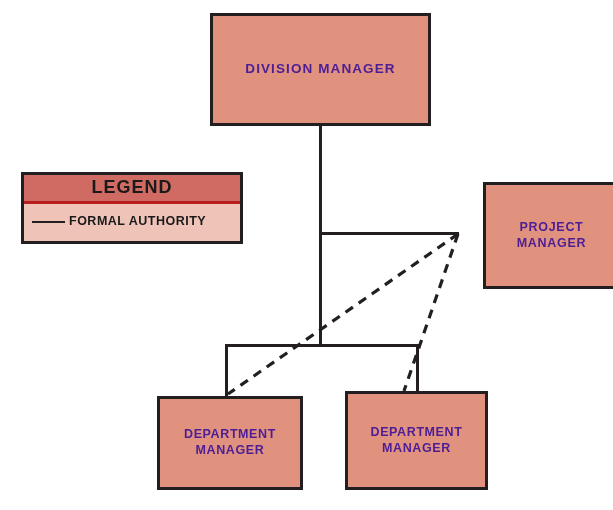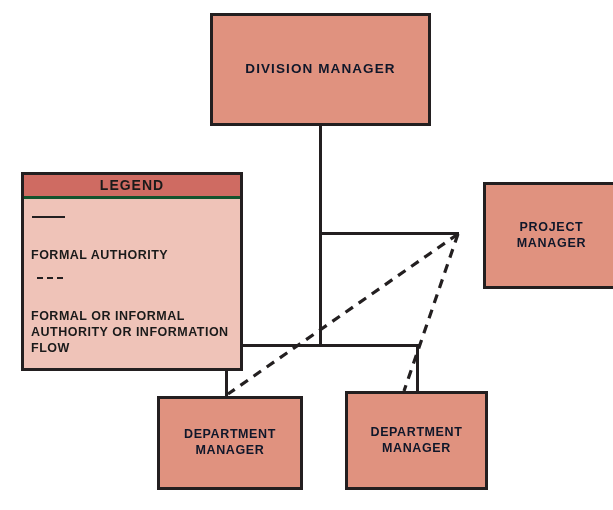--- a/index.html
+++ b/index.html
@@ -22,21 +22,21 @@
   }
   .org-box {
     position: absolute;
     box-sizing: border-box;
     border: 3px solid #231f20;
     background: #e0927f;
     display: flex;
     align-items: center;
     justify-content: center;
     text-align: center;
-    color: #0f172a;
+    color: #4c1d95;
     font-weight: bold;
     letter-spacing: 0.6px;
     line-height: 1.25;
     font-size: 13px;
   }
   #box-division {
     left: 210px; top: 13px;
     width: 221px; height: 113px;
     font-size: 13.5px;
     letter-spacing: 1.1px;
@@ -64,36 +64,35 @@
   #legend {
     position: absolute;
     left: 21px; top: 172px;
     width: 222px;
     box-sizing: border-box;
     border: 3px solid #231f20;
     background: #efc3b8;
   }
   #legend-title {
     background: #cf6b62;
-    border-bottom: 3px solid #14532d;
+    border-bottom: 3px solid #b91c1c;
     text-align: center;
     font-weight: bold;
-    font-size: 14px;
+    font-size: 18px;
     letter-spacing: 1px;
     color: #1a1a1a;
     padding: 2px 0 3px 0;
   }
   #legend-body {
     padding: 6px 0 9px 0;
   }
   .legend-row {
     display: flex;
     align-items: flex-start;
     padding: 3px 6px 3px 7px;
-    flex-direction: column;
   }
   .legend-sample {
     flex: 0 0 38px;
     height: 15px;
     position: relative;
     margin-top: 1px;
   }
   .legend-sample .rule-solid {
     position: absolute;
     left: 1px; top: 7px;
@@ -167,22 +166,16 @@
 
   <div id="legend">
     <div id="legend-title">LEGEND</div>
     <div id="legend-body">
       <div class="legend-row">
         <span class="legend-sample">
           <span class="rule-solid"></span>
         </span>
         <span class="legend-label">FORMAL AUTHORITY</span>
       </div>
-      <div class="legend-row">
-        <span class="legend-sample">
-          <span class="rule-dashed"></span>
-        </span>
-        <span class="legend-label">FORMAL OR INFORMAL AUTHORITY OR INFORMATION FLOW</span>
-      </div>
     </div>
   </div>
 
 </div>
 
 </body></html>

